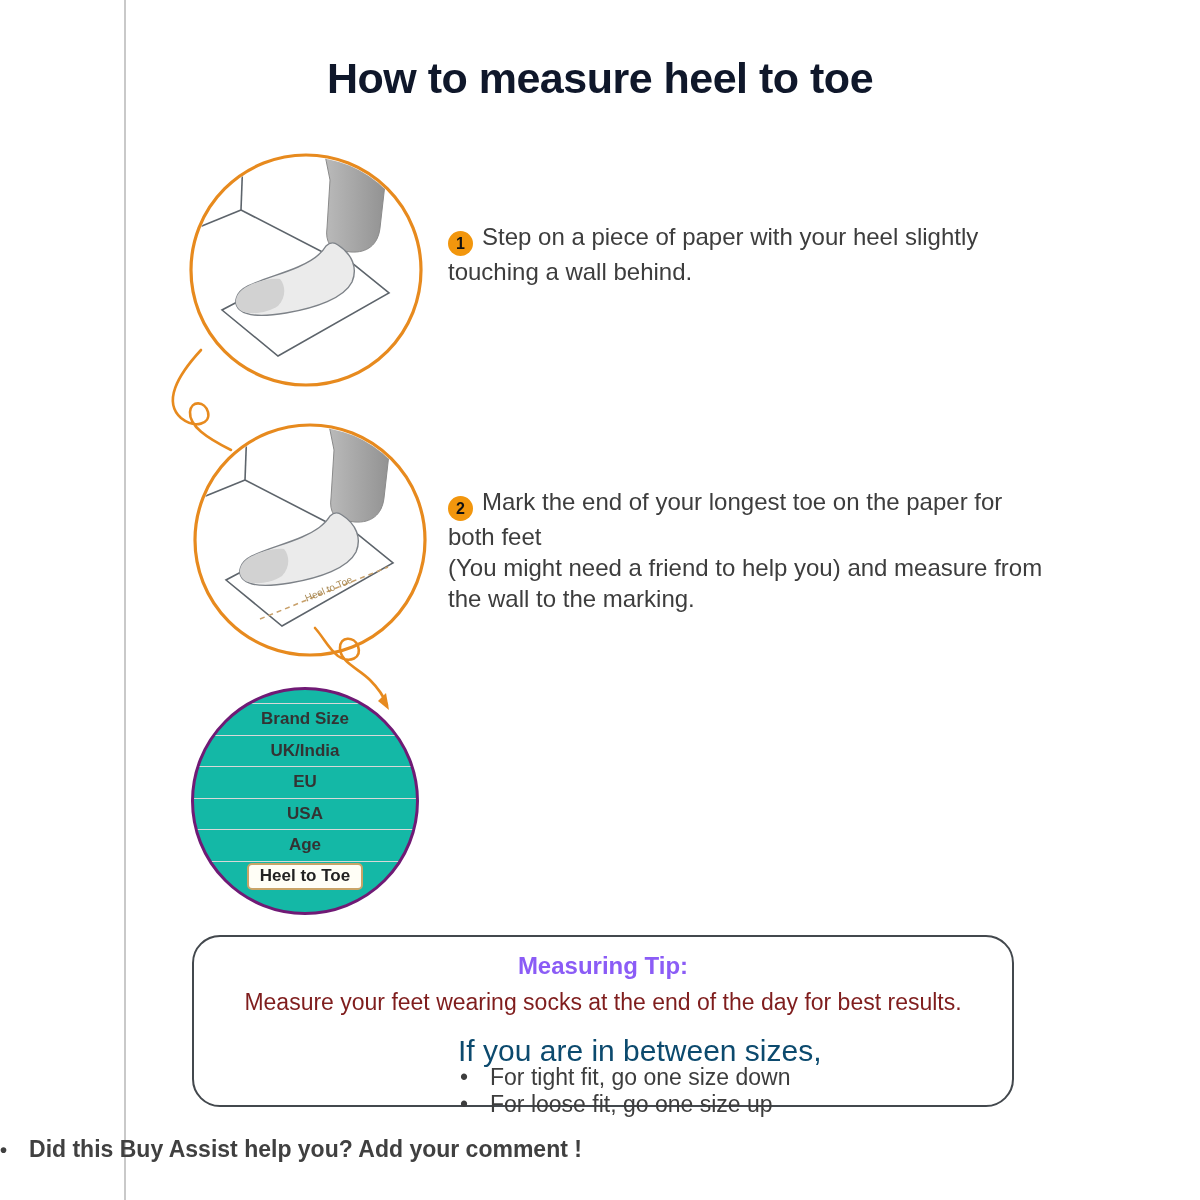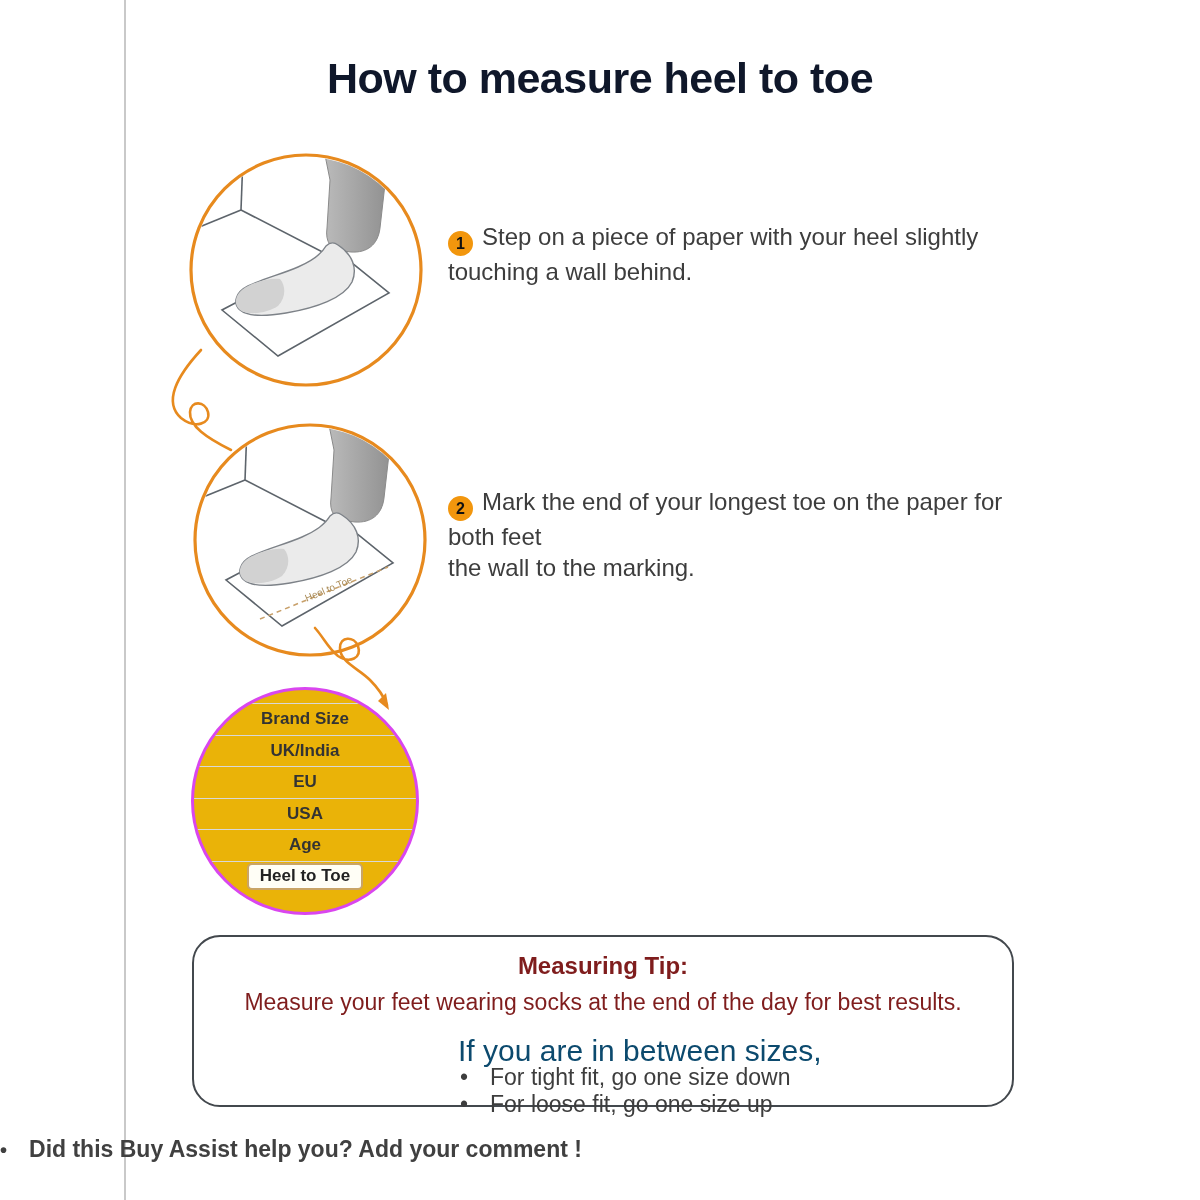--- a/index.html
+++ b/index.html
@@ -14,37 +14,37 @@
   }
   .illus{position:absolute;}
   .step{position:absolute;font-size:24px;line-height:31px;color:#3d3d3d;}
   .badge{
     display:inline-flex;align-items:center;justify-content:center;
     width:25px;height:25px;border-radius:50%;background:#F2960D;color:#111;
     font-size:16px;font-weight:bold;margin-right:9px;vertical-align:-4px;
   }
   .size-circle{
     position:absolute;left:191px;top:687px;width:228px;height:228px;
-    border:3px solid #d946ef;border-radius:50%;background:#eab308;overflow:hidden;
+    border:3px solid #701a75;border-radius:50%;background:#14b8a6;overflow:hidden;
     box-sizing:border-box;
   }
   .size-rows{padding-top:13px;}
   .chart-row{
     height:30.5px;display:flex;align-items:center;justify-content:center;
     border-top:1px solid #d8d8d8;font-size:17px;font-weight:bold;color:#333;
   }
   .heel-box{
     border:2px solid #c9a467;border-radius:5px;background:#fffef6;
     padding:1px 11px 2px 11px;color:#222;
   }
   .tip-box{
     position:absolute;left:192px;top:935px;width:822px;height:172px;
     border:2px solid #43484d;border-radius:28px;background:#fff;box-sizing:border-box;
   }
-  .tip-heading{text-align:center;margin-top:15px;font-size:24px;font-weight:bold;color:#7f1d1d;}
+  .tip-heading{text-align:center;margin-top:15px;font-size:24px;font-weight:bold;color:#8b5cf6;}
   .tip-line1{text-align:center;margin-top:9px;font-size:23px;color:#7f1d1d;}
   .tip-sub{margin-left:264px;margin-top:21px;font-size:30px;color:#0c4a6e;line-height:27px;}
   .tip-bullet{display:flex;margin-left:266px;font-size:23px;color:#3d3d3d;line-height:27px;}
   .tip-bullet .dot{width:30px;color:#3d3d3d;}
   .footer-note{
     position:absolute;top:1136px;left:0;width:100%;text-align:left;
     font-size:23px;font-weight:bold;color:#404040;
   }
   .footer-note .dot{margin-right:22px;font-size:20px;}
   svg{display:block;}
@@ -154,20 +154,21 @@
     <div>
       <span class="badge">1</span><span>Step on a piece of paper with your heel slightly</span>
     </div>
     <div>touching a wall behind.</div>
   </div>
 
   <div class="step" style="left:448px;top:486px;width:600px;">
     <div>
       <span class="badge">2</span><span>Mark the end of your longest toe on the paper for both feet</span>
     </div>
+    <div>(You might need a friend to help you) and measure from</div>
     <div>the wall to the marking.</div>
   </div>
 
 
   <div class="tip-box">
     <div class="tip-heading">Measuring Tip:</div>
     <div class="tip-line1">Measure your feet wearing socks at the end of the day for best results.</div>
     <div class="tip-sub">If you are in between sizes,</div>
     <div class="tip-bullet">
       <span class="dot">•</span>

